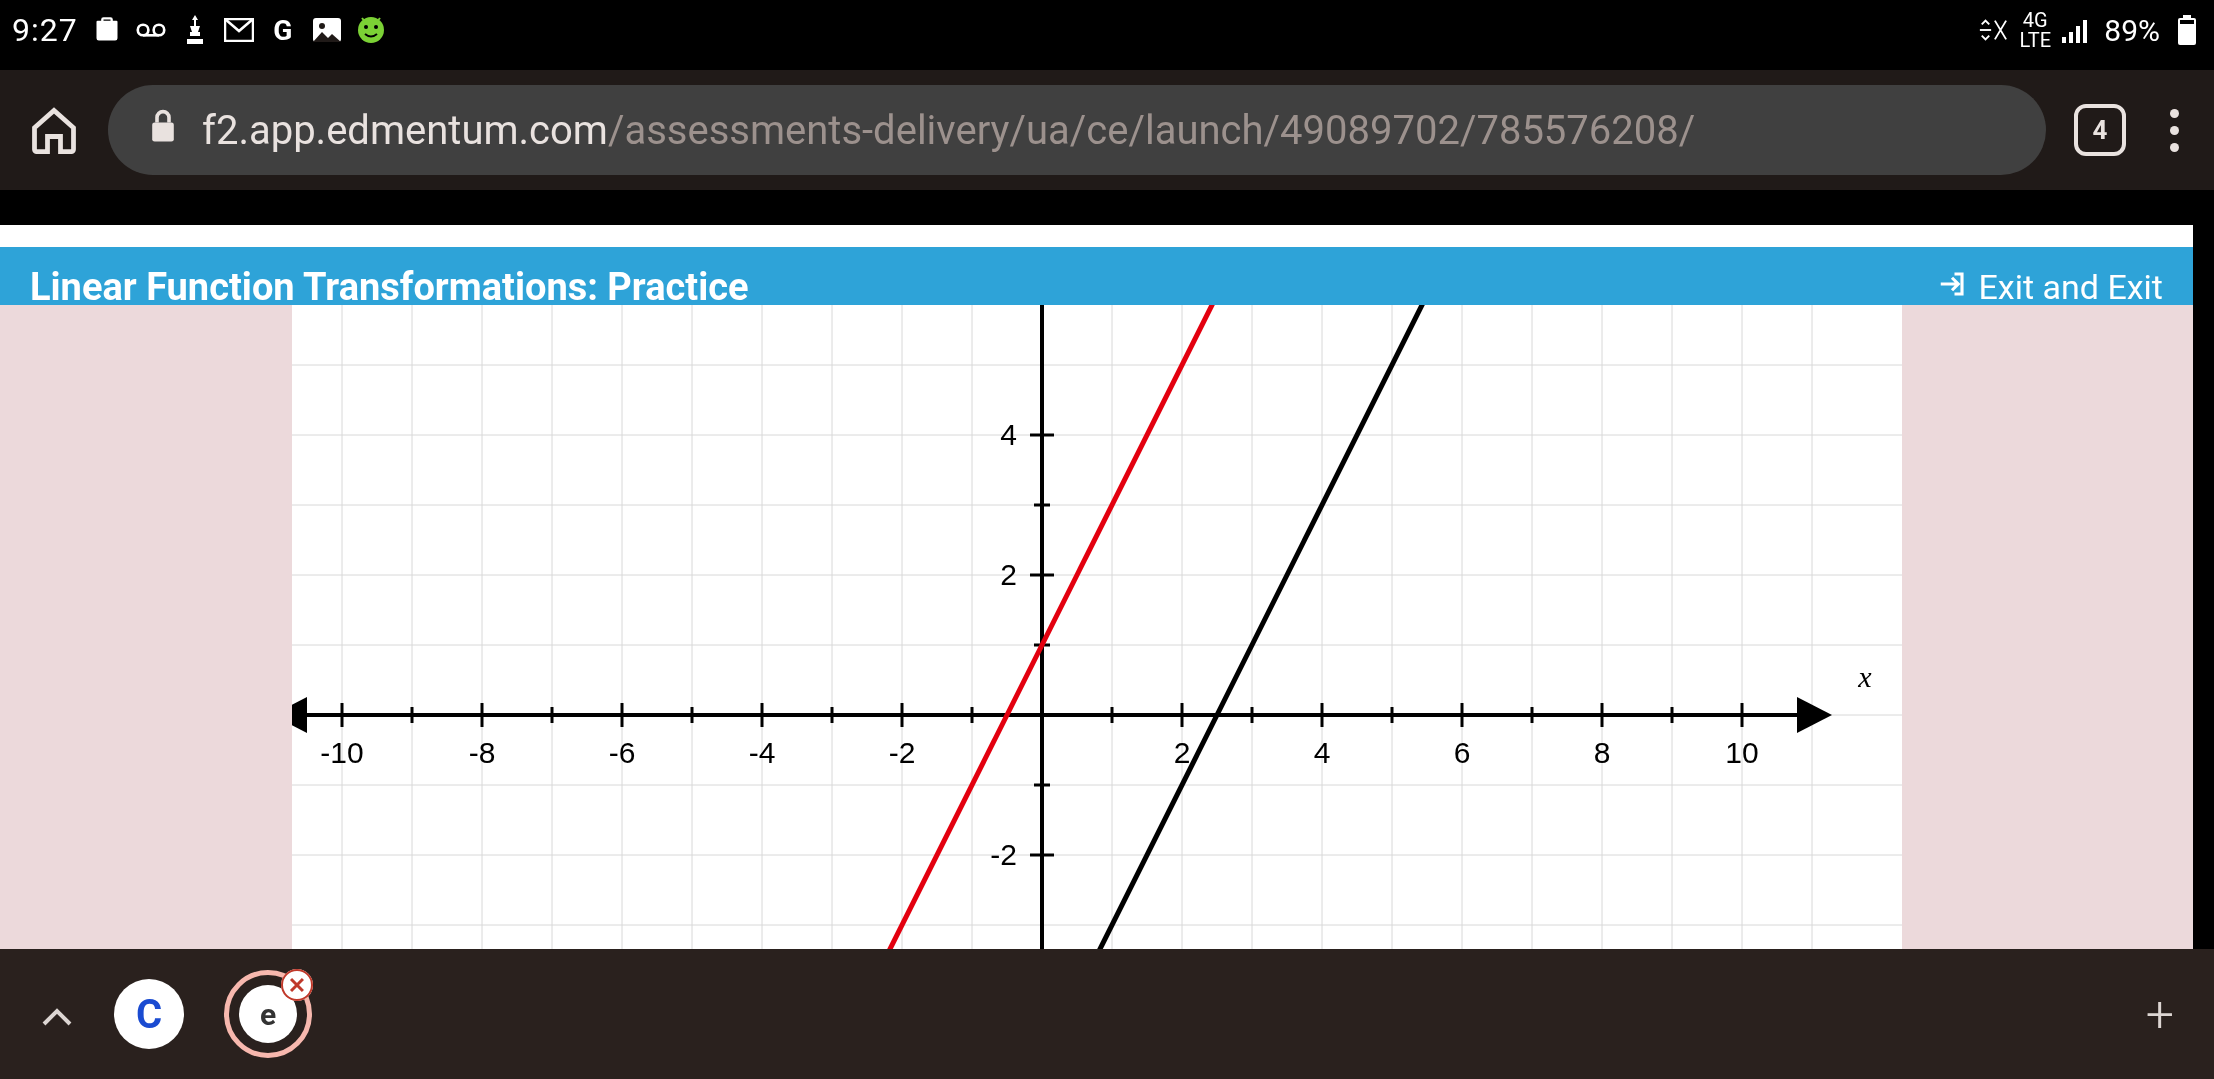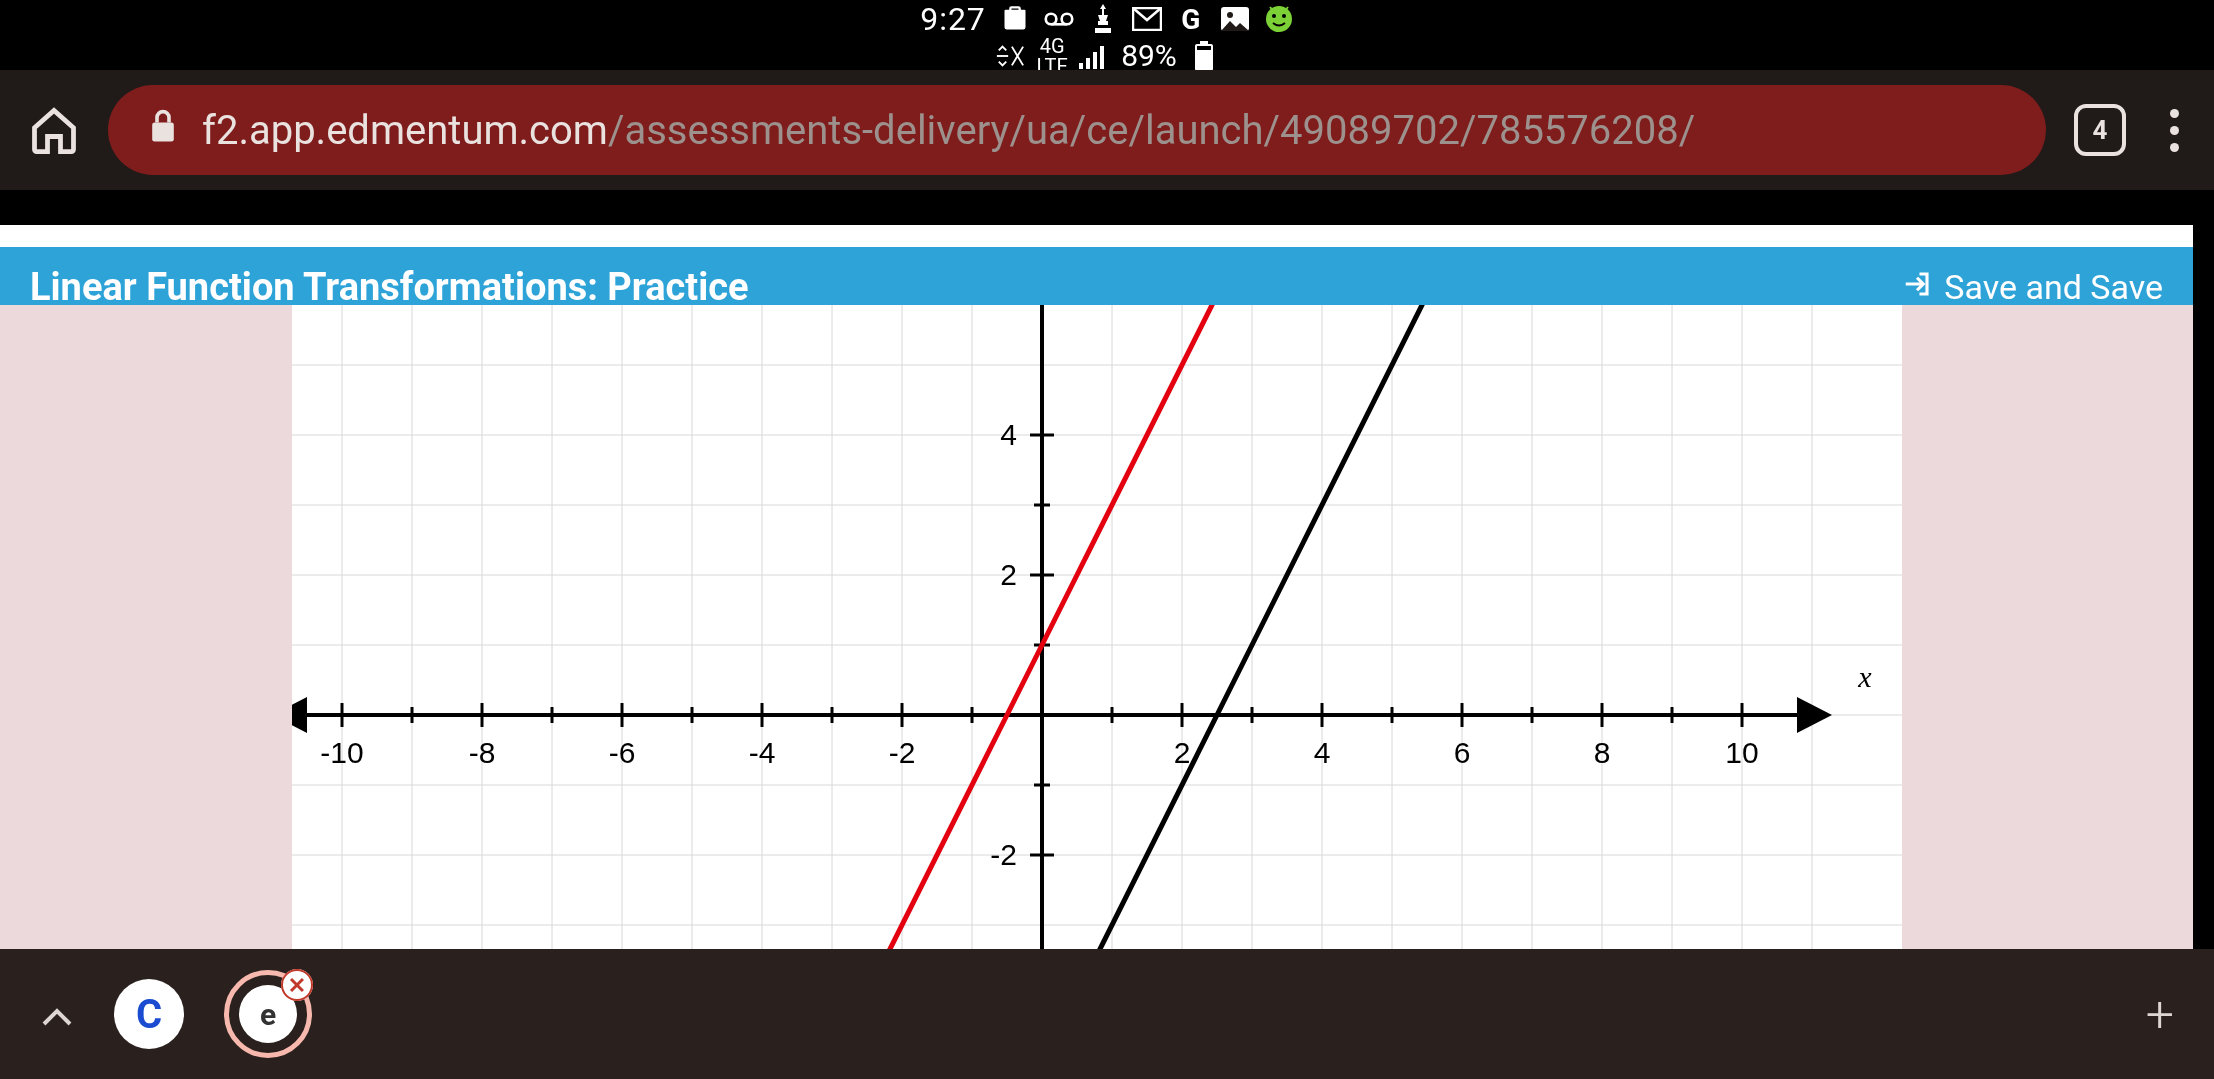--- a/index.html
+++ b/index.html
@@ -1,26 +1,26 @@
 <!DOCTYPE html>
 <html><head>
 <meta charset="utf-8">
 <style>
   * { margin:0; padding:0; box-sizing:border-box; }
   html,body { width:2214px; height:1079px; background:#000; font-family:Roboto,Arial,sans-serif; overflow:hidden; }
   
-  .status-bar { position:absolute; top:0; left:0; right:0; height:60px; background:#000; color:#fff; display:flex; align-items:center; justify-content:space-between; padding:0 12px; font-size:32px;flex-direction:column; }
+  .status-bar { position:absolute; top:0; left:0; right:0; height:60px; background:#000; color:#fff; display:flex; align-items:center; justify-content:space-between; padding:0 12px; font-size:32px; }
   .status-left { display:flex; align-items:center; gap:14px; }
   .status-right { display:flex; align-items:center; gap:12px; font-size:30px; }
   .clock { font-weight:400; letter-spacing:1px; }
   .sic { width:30px; height:30px; display:inline-flex; align-items:center; justify-content:center; }
   
   .browser-bar { position:absolute; top:70px; left:0; right:0; height:120px; background:#201a18; display:flex; align-items:center; padding:0 20px 0 28px; gap:28px; }
   .home-btn { width:52px; height:52px; }
-  .omnibox { flex:1; height:90px; background:#7f1d1d; border-radius:45px; display:flex; align-items:center; padding:0 40px; gap:24px; font-size:40px; color:#cdc6c3; overflow:hidden; white-space:nowrap; }
+  .omnibox { flex:1; height:90px; background:#404040; border-radius:45px; display:flex; align-items:center; padding:0 40px; gap:24px; font-size:40px; color:#cdc6c3; overflow:hidden; white-space:nowrap; }
   .omnibox .host { color:#e9e2df; }
   .omnibox .path { color:#9c918d; }
   .tabcount { width:52px; height:52px; border:4px solid #e9e2df; border-radius:12px; color:#e9e2df; display:flex; align-items:center; justify-content:center; font-size:26px; font-weight:700; }
   .kebab { width:40px; display:flex; flex-direction:column; align-items:center; gap:8px; }
   .kebab span { width:9px; height:9px; background:#e9e2df; border-radius:50%; }
   
   .page { position:absolute; top:225px; left:0; right:21px; bottom:130px; background:#fff; }
   .page-titlebar { height:80px; background:#2ea3d8; display:flex; align-items:center; justify-content:space-between; padding:0 30px; color:#fff; font-size:38px; font-weight:700;margin-top:22px; }
   .save-exit { display:flex; align-items:center; gap:12px; font-weight:400; font-size:34px; }
   .content { position:absolute; top:80px; left:0; right:0; bottom:0; background:#ecd9db; display:flex; justify-content:center; }
@@ -143,21 +143,21 @@
 </div>
 
 <div class="page">
   <div class="page-titlebar">
     <span>Linear Function Transformations: Practice</span>
     <div class="save-exit">
       <span><svg width="30" height="30" viewBox="0 0 24 24" fill="none" stroke="#fff" stroke-width="2.5">
             <path d="M14 4h6v16h-6"></path>
             <path d="M3 12h13M12 7l5 5-5 5"></path>
           </svg></span>
-      <span>Save and Save</span>
+      <span>Exit and Exit</span>
     </div>
   </div>
   <div class="content">
     <div class="worksheet">
 
       <svg class="graph-svg" width="1780" height="900" viewBox="0 0 1780 900">
 
         <g stroke="#d8d8d8" stroke-width="1">
 
           <line x1="60" y1="0" x2="60" y2="900"></line>

